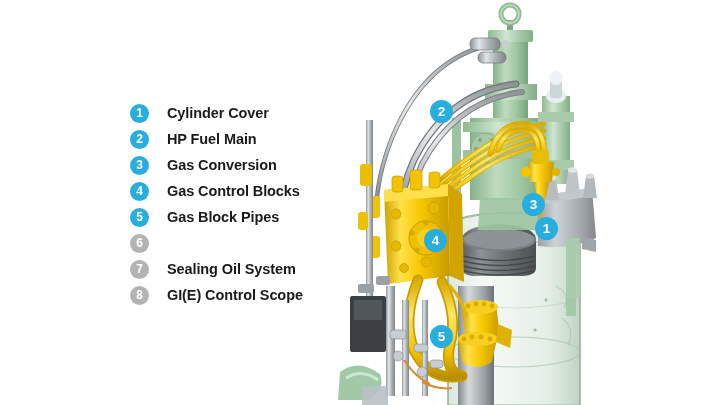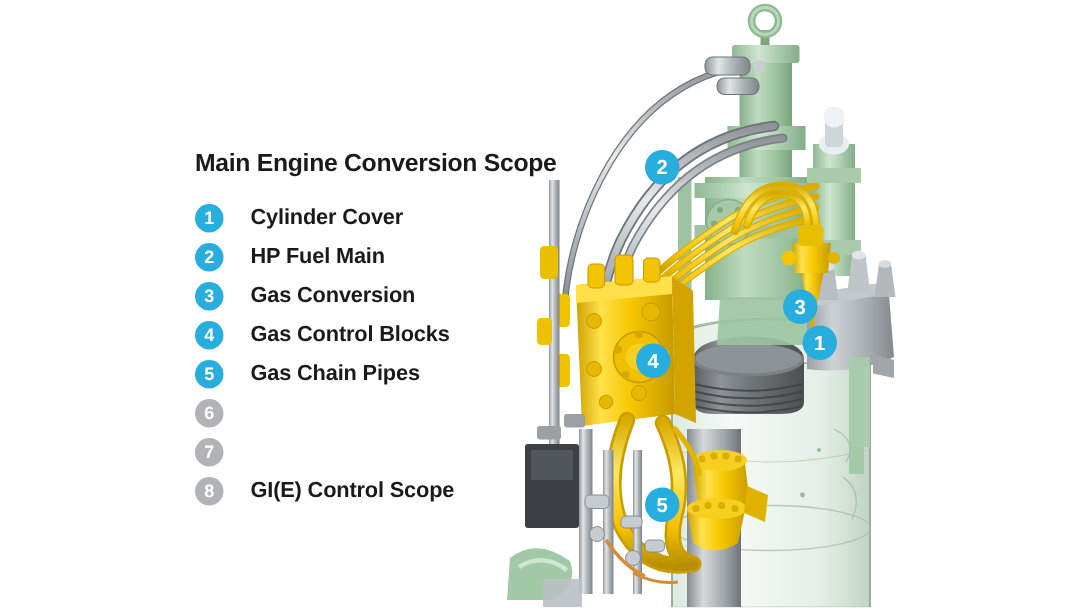--- a/index.html
+++ b/index.html
@@ -391,21 +391,20 @@
     </svg>
   </div>
 
   <div class="callout" style="left:430px; top:100px;">2</div>
   <div class="callout" style="left:522px; top:193px;">3</div>
   <div class="callout" style="left:535px; top:217px;">1</div>
   <div class="callout" style="left:424px; top:229px;">4</div>
   <div class="callout" style="left:430px; top:325px;">5</div>
 
   <div id="legend">
-    <div id="legend-title">Main Engine Conversion Scope</div>
 
     <div class="legend-row">
       <div class="badge cyan">1</div>
       <div class="legend-label">Cylinder Cover</div>
     </div>
 
     <div class="legend-row">
       <div class="badge cyan">2</div>
       <div class="legend-label">HP Fuel Main</div>
     </div>
@@ -415,29 +414,30 @@
       <div class="legend-label">Gas Conversion</div>
     </div>
 
     <div class="legend-row">
       <div class="badge cyan">4</div>
       <div class="legend-label">Gas Control Blocks</div>
     </div>
 
     <div class="legend-row">
       <div class="badge cyan">5</div>
-      <div class="legend-label">Gas Chain Pipes</div>
+      <div class="legend-label">Gas Block Pipes</div>
     </div>
 
     <div class="legend-row">
       <div class="badge gray">6</div>
     </div>
 
     <div class="legend-row">
       <div class="badge gray">7</div>
+      <div class="legend-label">Sealing Oil System</div>
     </div>
 
     <div class="legend-row">
       <div class="badge gray">8</div>
       <div class="legend-label">GI(E) Control Scope</div>
     </div>
   </div>
 
 </div>
 

